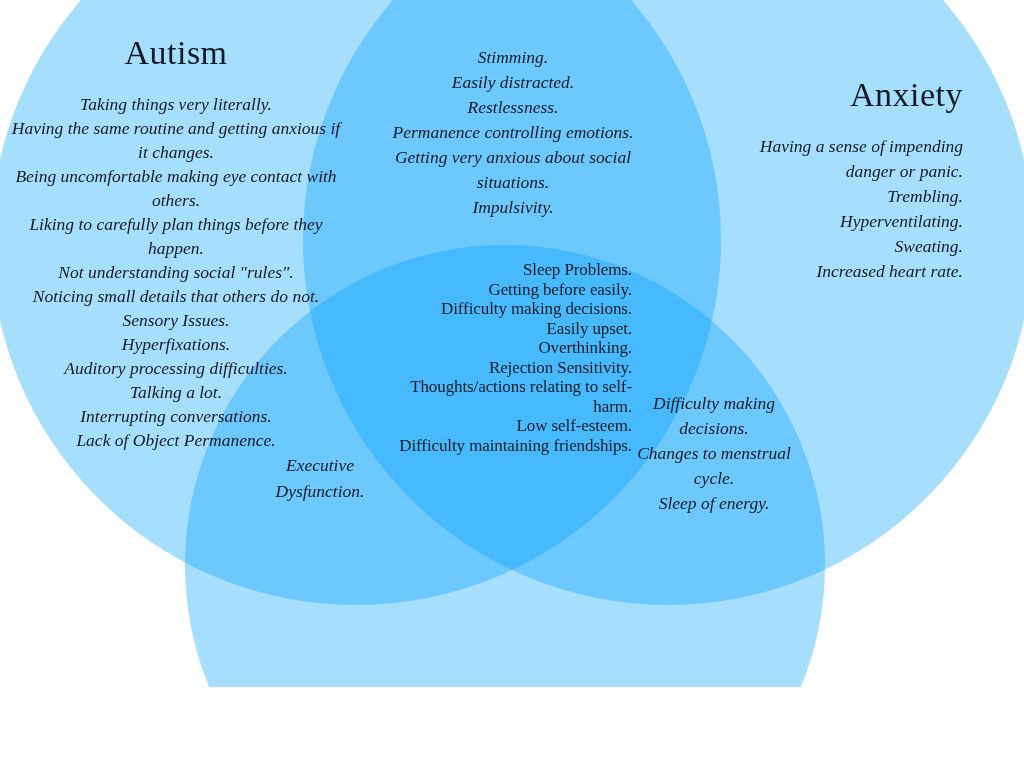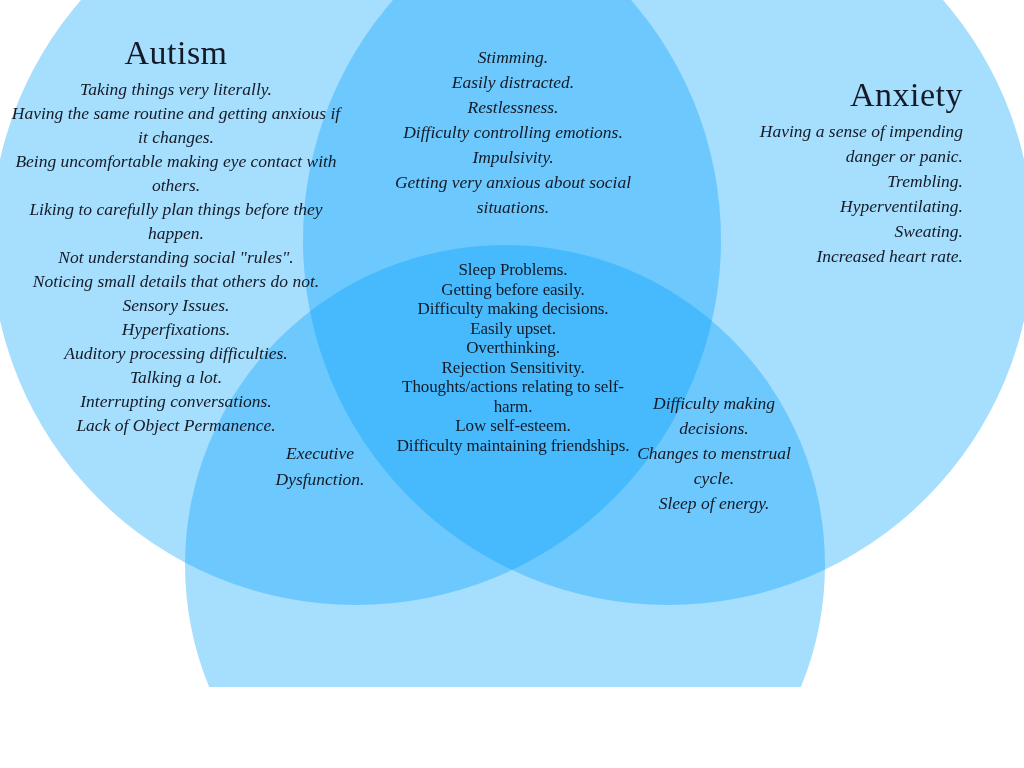--- a/index.html
+++ b/index.html
@@ -20,32 +20,32 @@
   #circle-anxiety{left:303px;top:-125px;width:730px;height:730px;}
   #circle-depression{left:185px;top:245px;width:640px;height:640px;}
 
   .tblock{position:absolute;text-align:center;}
   .region-title{
     font-size:34px;
     font-weight:400;
     letter-spacing:0.5px;
     line-height:1.1;
   }
-  .vlist{font-size:17.5px;font-style:italic;line-height:24px;margin-top:6px;}
+  .vlist{font-size:17.5px;font-style:italic;line-height:24px;margin-top:21px;}
   .vlist .vitem{display:block;}
 
   #autism-region{left:8px;top:34px;width:336px;}
   #autism-anxiety-region{left:367px;top:33px;width:292px;}
   #autism-anxiety-region .vlist{margin-top:12px;line-height:25px;}
   #anxiety-region{left:711px;top:76px;width:252px;text-align:right;}
   #anxiety-region .vlist{line-height:25px;}
-  #center-region{left:394px;top:260px;width:238px;}
+  #center-region{left:394px;top:260px;width:238px;text-align:right;}
   #center-region .vlist{font-style:normal;font-size:17px;line-height:19.5px;letter-spacing:-0.1px;margin-top:0;}
   #autism-depression-region{left:246px;top:440px;width:148px;}
-  #autism-depression-region .vlist{margin-top:0;line-height:26px;}
+  #autism-depression-region .vlist{margin-top:12px;line-height:26px;}
   #anxiety-depression-region{left:625px;top:391px;width:178px;}
   #anxiety-depression-region .vlist{margin-top:0;line-height:25px;}
   #depression-region{left:350px;top:570px;width:324px;}
   #depression-region .region-title{font-size:37px;}
   #depression-region .vlist{font-size:18px;line-height:25.5px;margin-top:9px;}
 </style>
 </head>
 <body>
 
 <div id="stage">
@@ -70,23 +70,23 @@
         <div class="vitem">Interrupting conversations.</div>
         <div class="vitem">Lack of Object Permanence.</div>
       </div>
   </div>
 
   <div class="tblock" id="autism-anxiety-region">
     <div class="vlist">
         <div class="vitem">Stimming.</div>
         <div class="vitem">Easily distracted.</div>
         <div class="vitem">Restlessness.</div>
-        <div class="vitem">Difficulty controlling emotions.</div>
+        <div class="vitem">Permanence controlling emotions.</div>
+        <div class="vitem">Getting very anxious about social situations.</div>
         <div class="vitem">Impulsivity.</div>
-        <div class="vitem">Getting very anxious about social situations.</div>
       </div>
   </div>
 
   <div class="tblock" id="anxiety-region">
     <div class="region-title">Anxiety</div>
     <div class="vlist">
         <div class="vitem">Having a sense of impending danger or panic.</div>
         <div class="vitem">Trembling.</div>
         <div class="vitem">Hyperventilating.</div>
         <div class="vitem">Sweating.</div>

